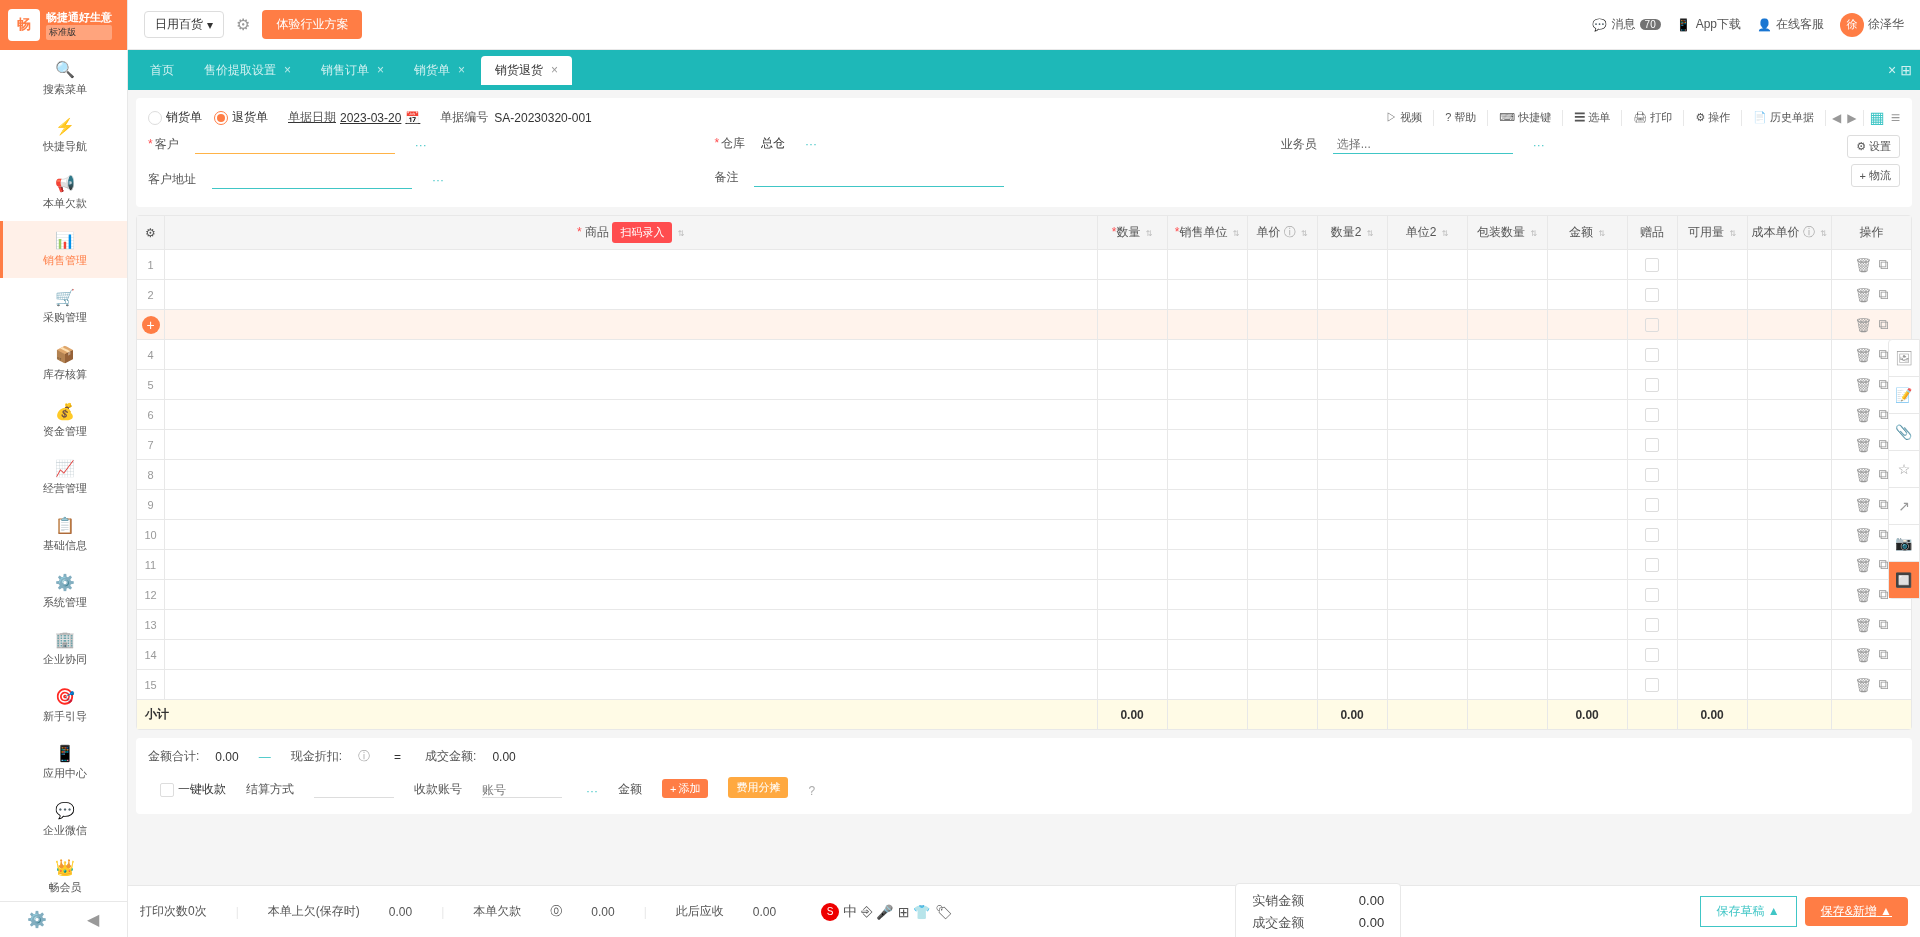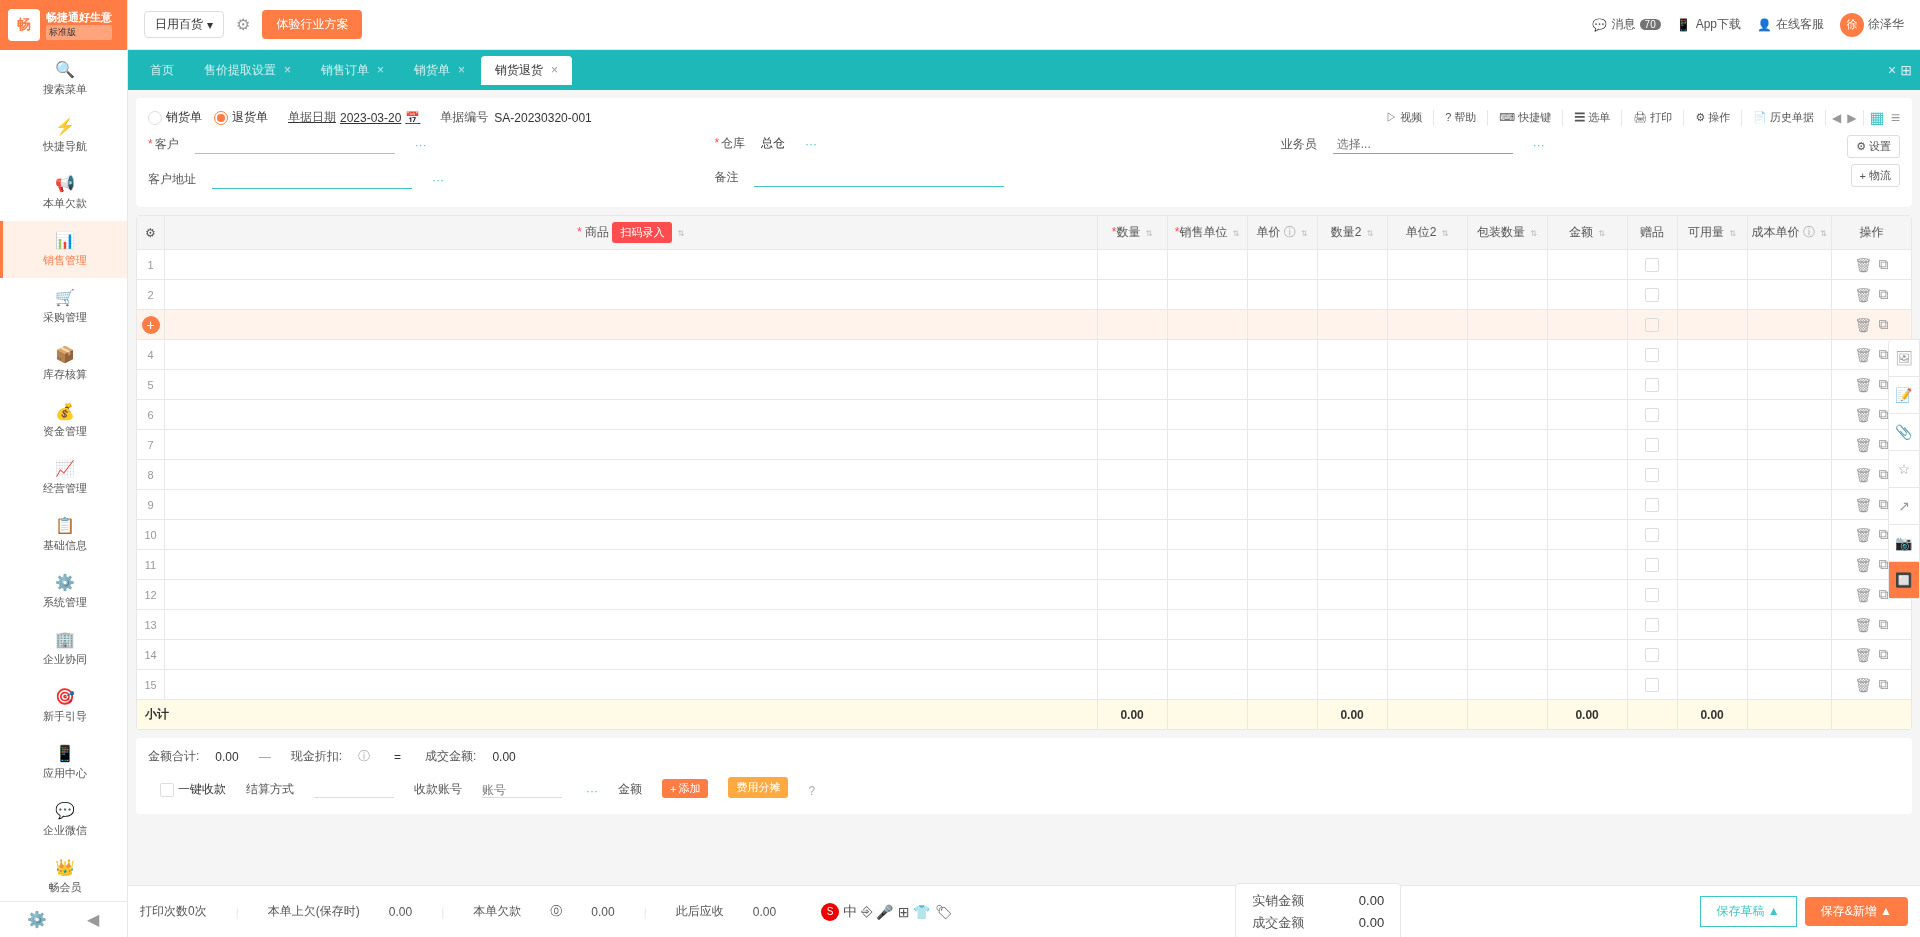--- a/index.html
+++ b/index.html
@@ -91,21 +91,21 @@
     .summary-row td { background: #fffbe6; font-weight: bold; color: #333; }
     .footer-row { display: flex; align-items: center; gap: 16px; margin-bottom: 6px; }
     .footer-label { font-size: 12px; color: #555; }
     .footer-value { font-size: 12px; color: #333; }
     
     .bottom-bar { display: flex; align-items: center; justify-content: space-between; background: #fff; border-top: 1px solid #e8e8e8; padding: 8px 12px; flex-shrink: 0; height: 52px; }
     .bottom-info { display: flex; align-items: center; gap: 29px; font-size: 12px; color: #555; }
     .bottom-info span { display: flex; align-items: center; gap: 4px; }
     .bottom-actions { display: flex; align-items: center; gap: 8px; }
     .btn-save-draft { background: #fff; border: 1px solid #40c6c6; color: #40c6c6; border-radius: 0; padding: 6px 16px; cursor: pointer; font-size: 12px; }
-    .btn-save-new { background: #ff7d45; border: none; color: #fff; border-radius: 4px; padding: 6px 16px; cursor: pointer; font-size: 12px; }
+    .btn-save-new { background: #ff7d45; border: none; color: #fff; border-radius: 4px; padding: 6px 16px; cursor: pointer; font-size: 12px; text-decoration: underline; }
     
     
     .right-toolbar { position: fixed; right: 0; top: 50%; transform: translateY(-50%); background: #fff; border: 1px solid #e8e8e8; border-radius: 4px 0 0 4px; display: flex; flex-direction: column; }
     .right-toolbar-item { padding: 10px 6px; cursor: pointer; display: flex; align-items: center; justify-content: center; border-bottom: 1px solid #e8e8e8; color: #999; font-size: 14px; }
     .right-toolbar-item:last-child { border-bottom: none; }
     .right-toolbar-item.active { background: #ff7d45; color: #fff; }
     .header-actions { display: flex; align-items: center; gap: 6px; margin-left: auto; }
     .header-action-btn { display: flex; align-items: center; gap: 2px; font-size: 11px; color: #555; cursor: pointer; padding: 2px 5px; }
     .header-divider { width: 1px; height: 16px; background: #e8e8e8; }
     

